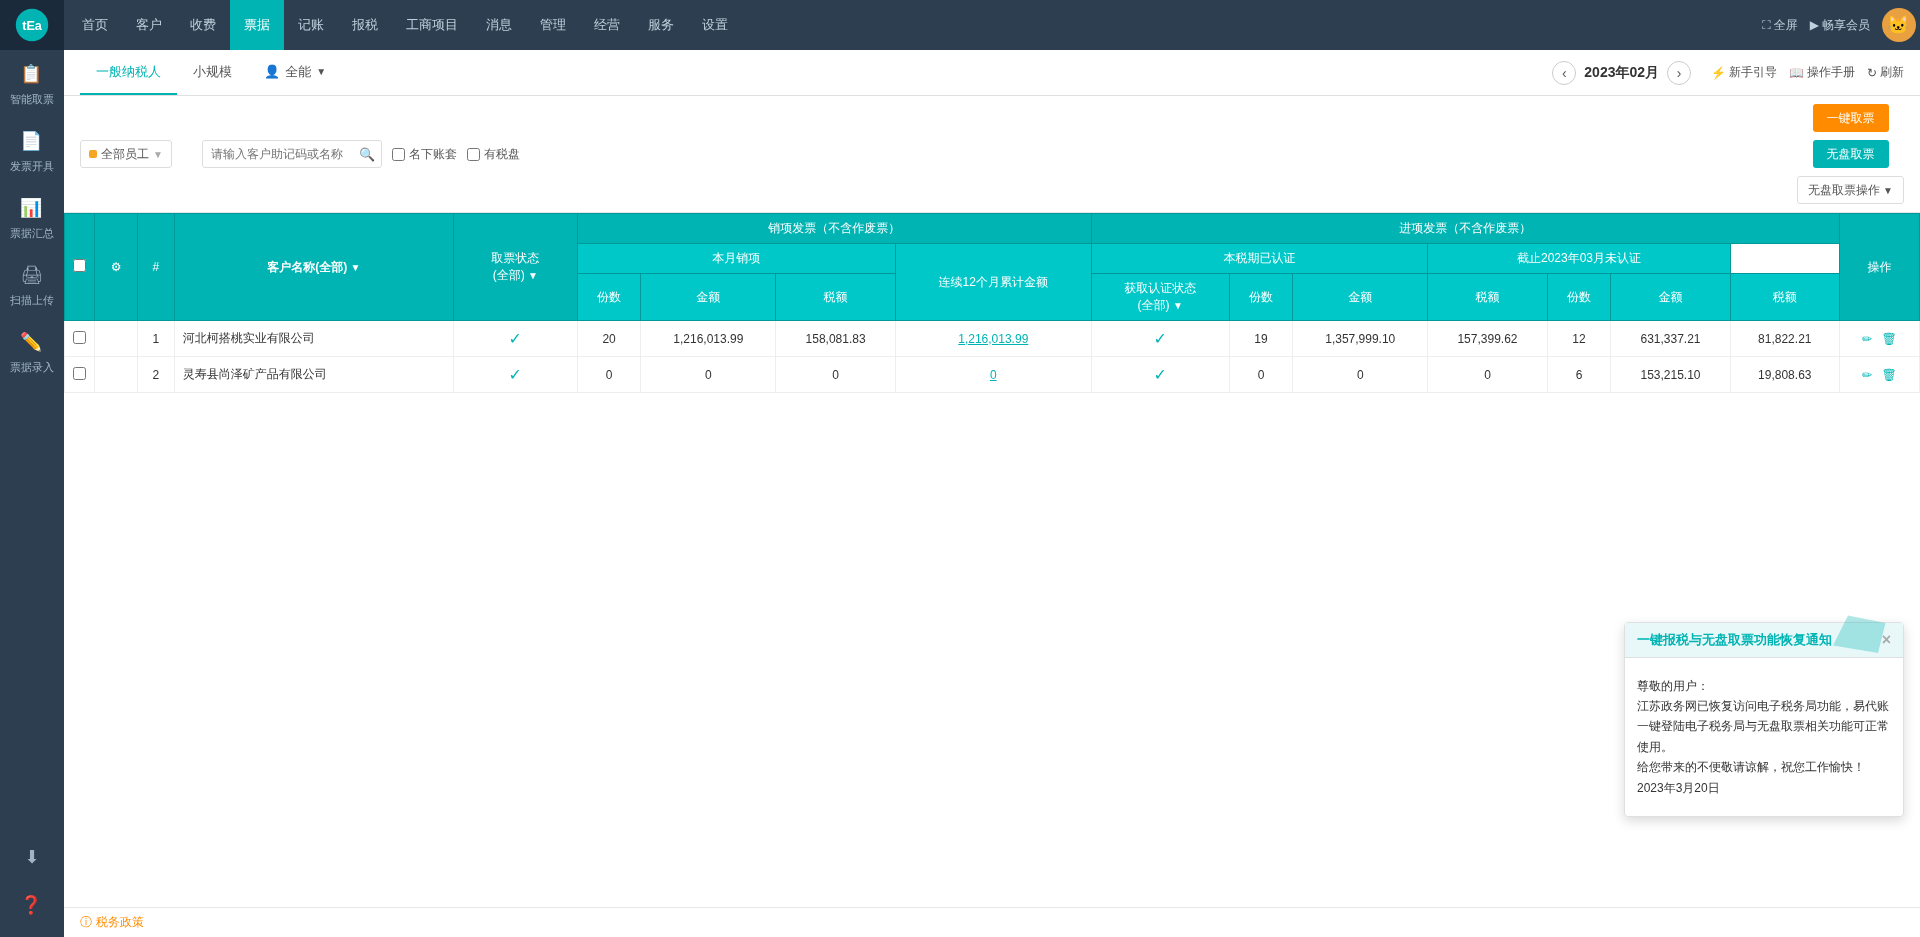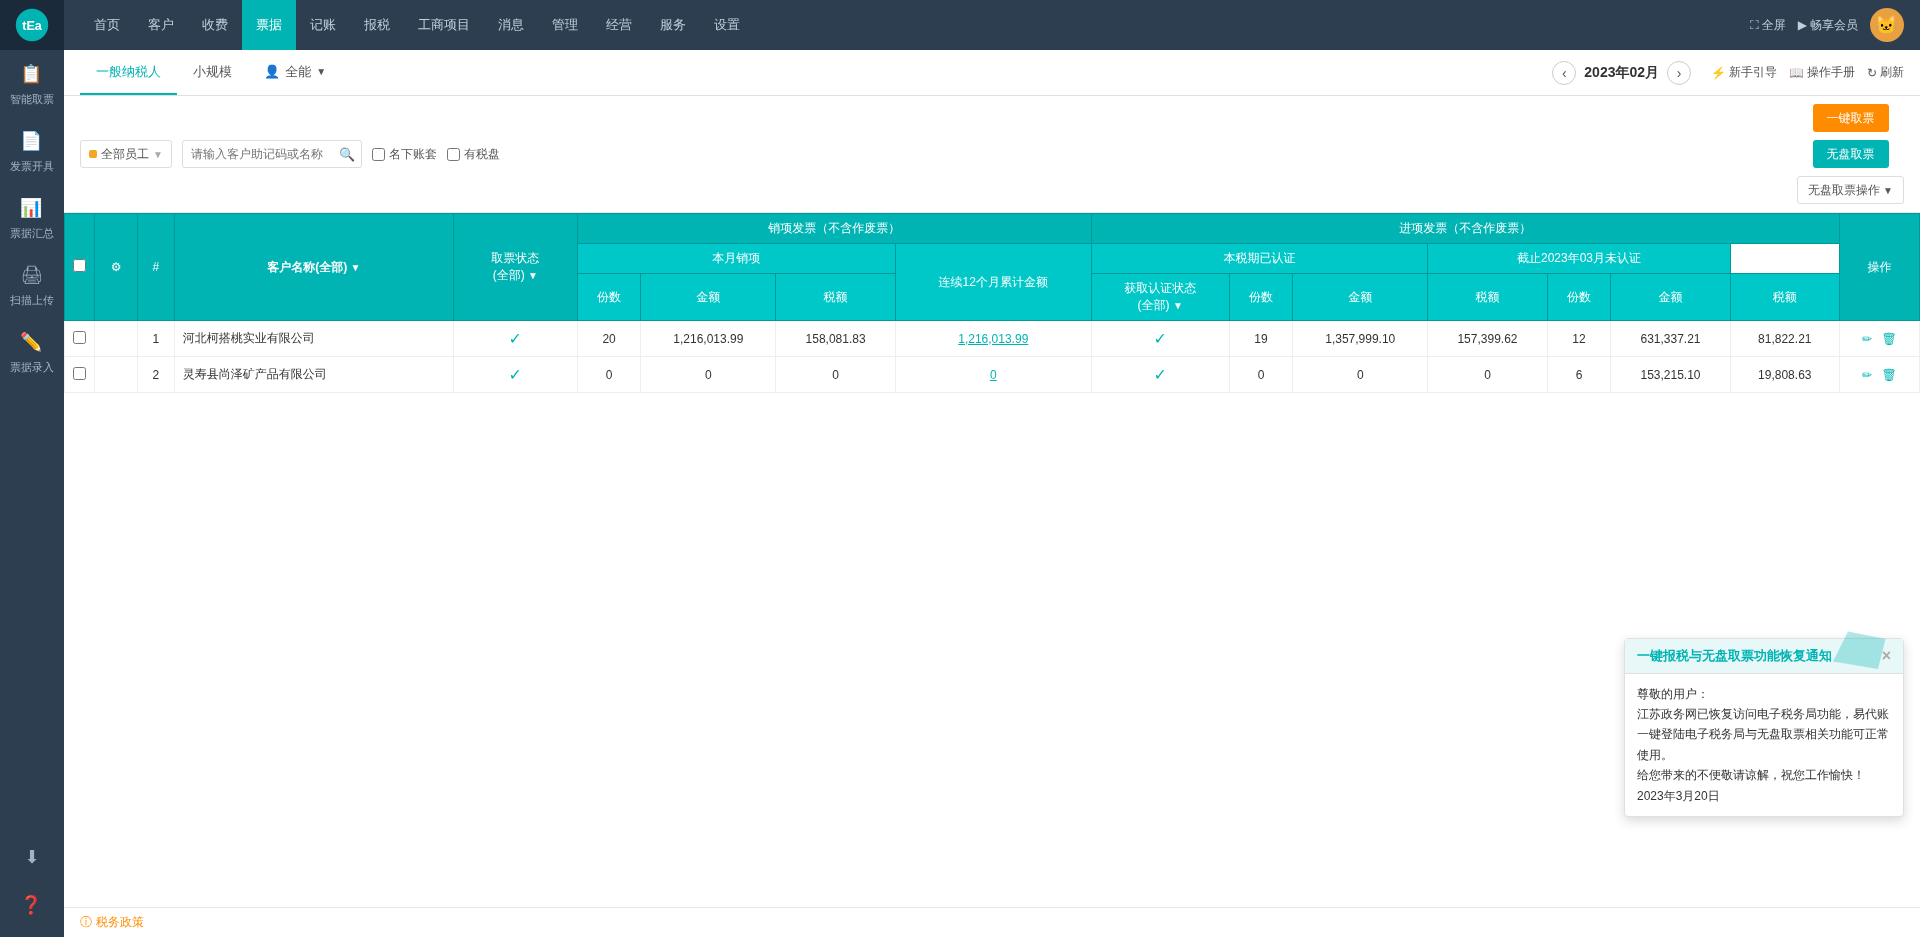--- a/index.html
+++ b/index.html
@@ -68,21 +68,21 @@
       flex-direction: column;
       overflow: hidden;
     }
 
     
     .topnav {
       height: 50px;
       background: #2c3e50;
       display: flex;
       align-items: center;
-      padding: 0 16px;
+      padding: 0 4px;
       gap: 0;
       flex-shrink: 0;
     }
     .nav-item {
       color: #c0d0dc;
       padding: 0 14px;
       height: 50px;
       display: flex;
       align-items: center;
       font-size: 13px;
@@ -212,20 +212,21 @@
     }
     .search-input {
       border: 1px solid #ddd;
       border-radius: 3px;
       padding: 4px 28px 4px 8px;
       font-size: 12px;
       width: 180px;
       height: 28px;
       position: relative;
       outline: none;
+      margin-left: 20px;
     }
     .search-wrap {
       position: relative;
       display: flex;
       align-items: center;
     }
     .search-icon-btn {
       position: absolute;
       right: 6px;
       color: #aaa;
@@ -352,21 +353,21 @@
       font-weight: bold;
       color: #00b4b4;
     }
     .notification-close {
       cursor: pointer;
       color: #aaa;
       font-size: 16px;
       line-height: 1;
     }
     .notification-body {
-      padding: 10px 12px;
+      padding: 18px 12px;
       line-height: 1.7;
     }
     .notification-decoration {
       position: absolute;
       top: -10px;
       right: 10px;
       width: 60px;
       height: 50px;
       opacity: 0.3;
     }

